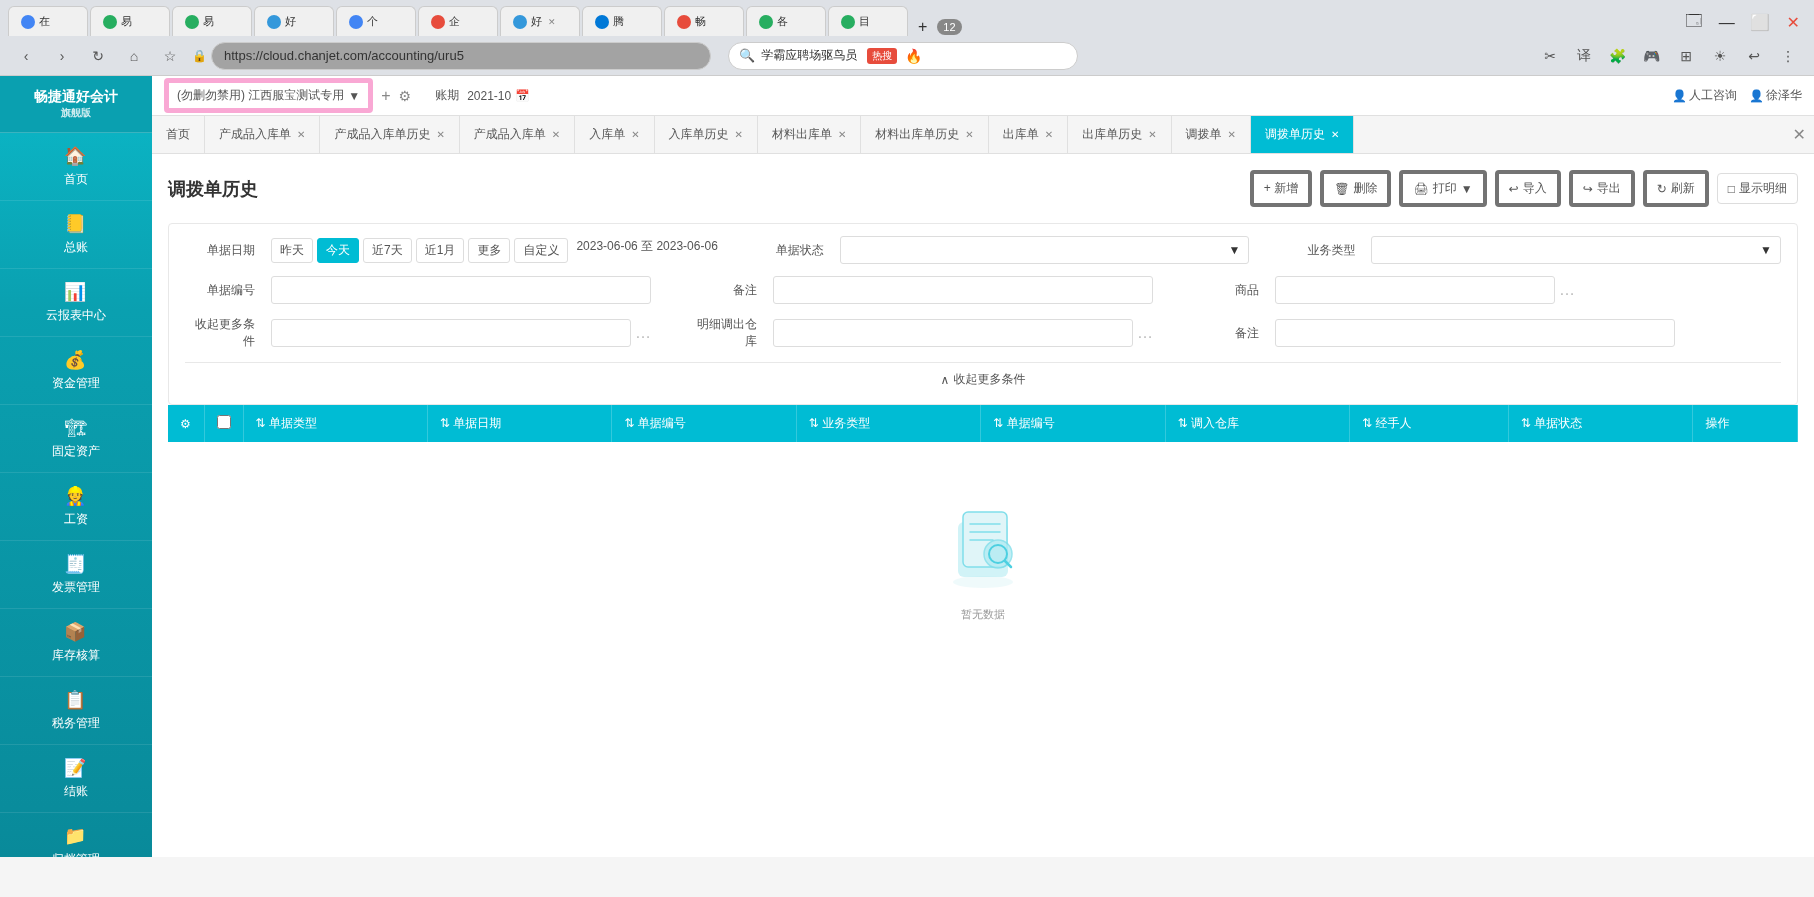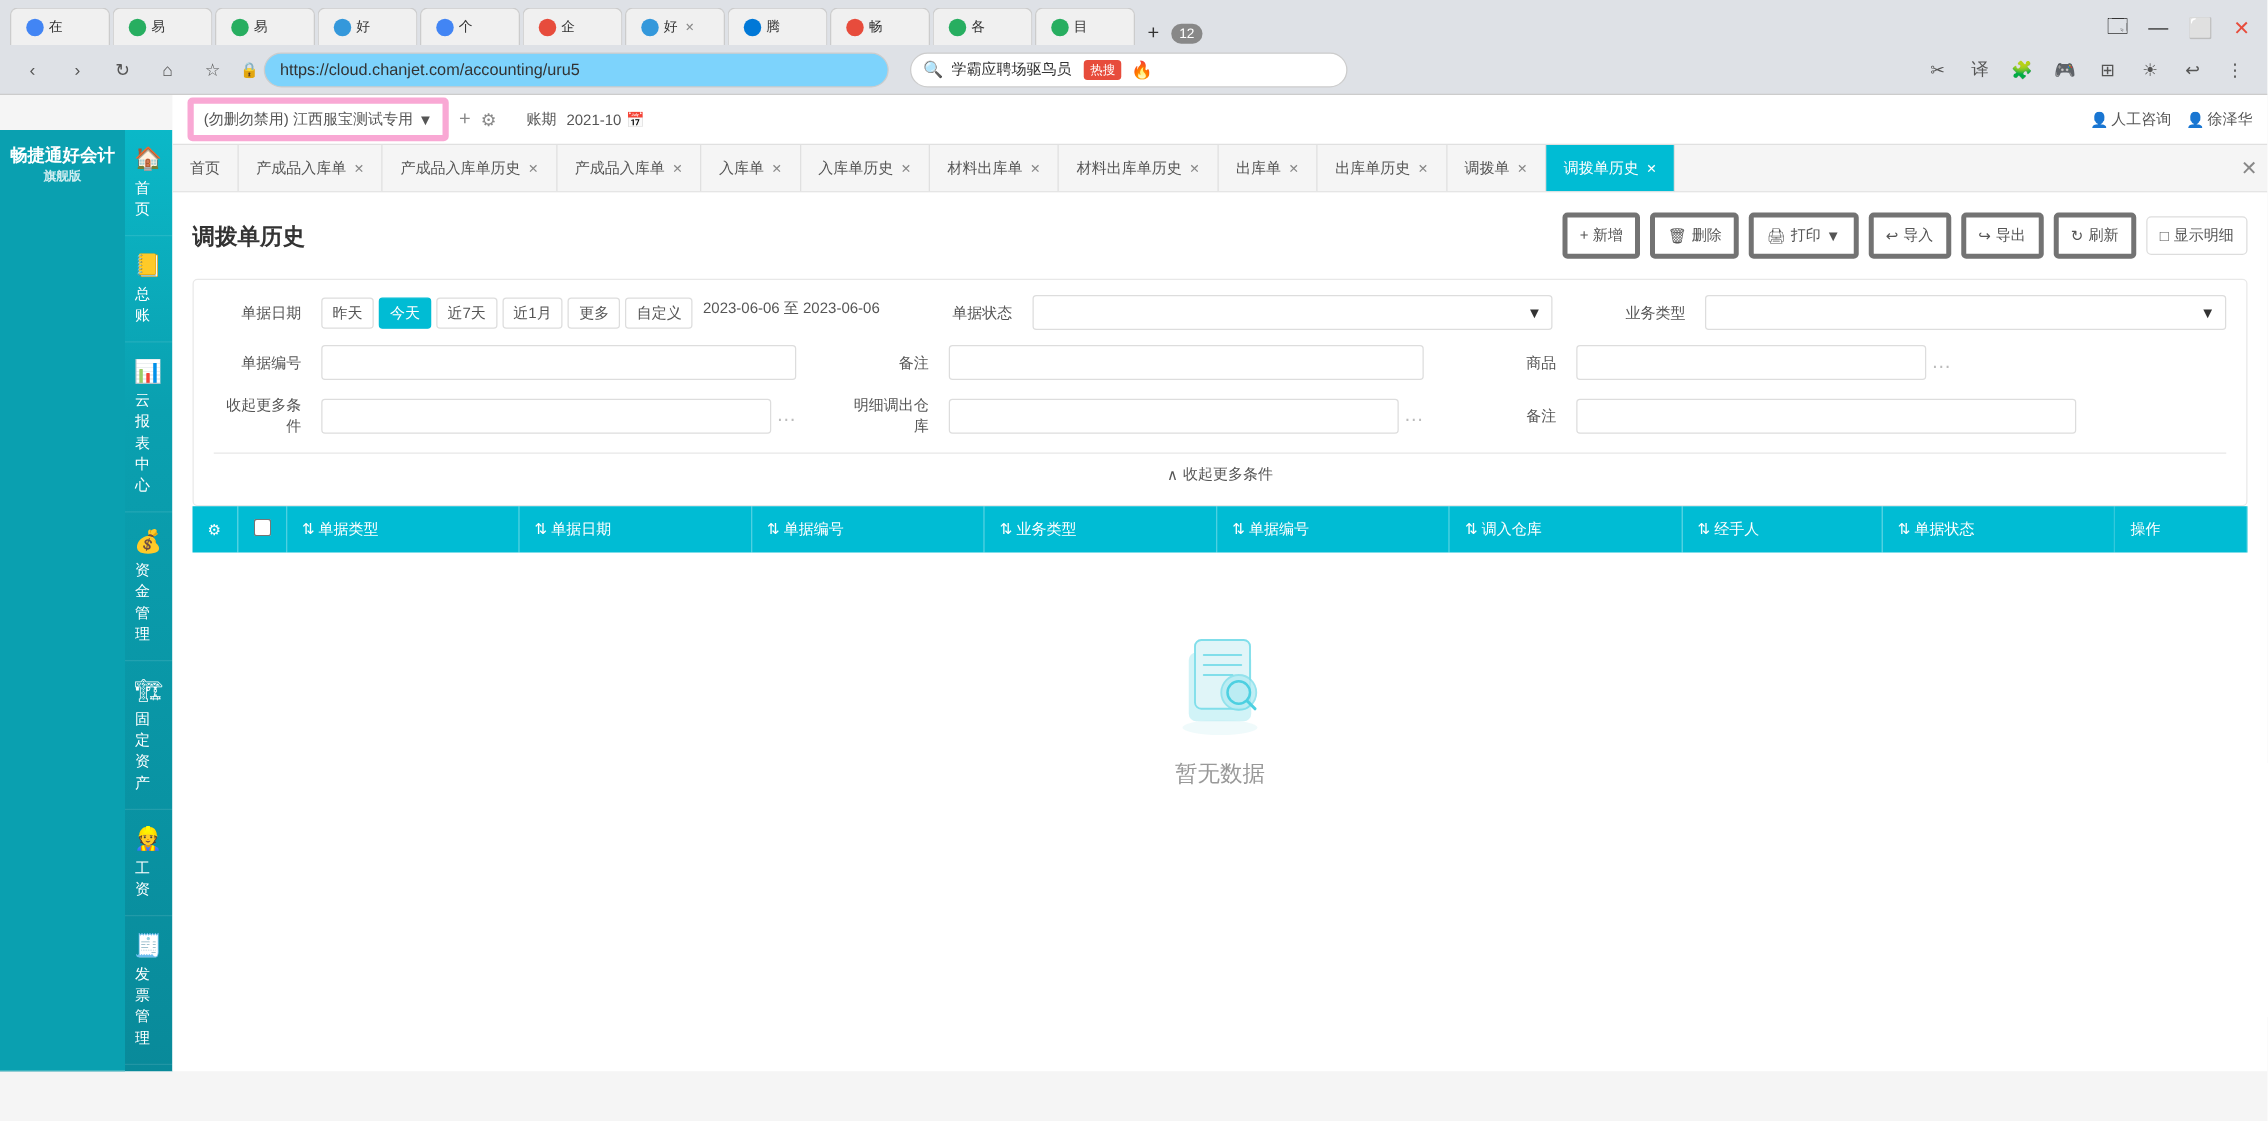--- a/index.html
+++ b/index.html
@@ -1,29 +1,29 @@
 <!DOCTYPE html>
 <html><head>
   <meta charset="utf-8">
   <style>
     * { box-sizing: border-box; margin: 0; padding: 0; font-family: 'Microsoft YaHei', Arial, sans-serif; }
     body { background: #f5f5f5; font-size: 13px; color: #333; overflow: hidden; height: 897px; }
     .browser-tabs { background: #dee1e6; height: 36px; display: flex; align-items: flex-end; padding: 0 8px; gap: 2px; overflow: hidden; }
     .browser-tab { background: #f0f0f0; border-radius: 6px 6px 0 0; padding: 6px 12px; font-size: 12px; display: flex; align-items: center; gap: 4px; min-width: 80px; max-width: 140px; white-space: nowrap; overflow: hidden; height: 30px; cursor: pointer; border: 1px solid #ccc; border-bottom: none; }
     .browser-address-bar { background: #dee1e6; height: 40px; display: flex; align-items: center; padding: 0 12px; gap: 8px; border-bottom: 1px solid #ccc; }
     .nav-btn { width: 28px; height: 28px; border-radius: 50%; border: none; background: transparent; cursor: pointer; display: flex; align-items: center; justify-content: center; color: #555; font-size: 14px; }
-    .address-input { flex: 1; height: 28px; border-radius: 14px; border: 1px solid #ccc; background: #7dd3fc; padding: 0 12px; font-size: 13px; color: #333; max-width: 500px; }
+    .address-input { flex: 1; height: 28px; border-radius: 14px; border: 1px solid #ccc; background: #a3a3a3; padding: 0 12px; font-size: 13px; color: #333; max-width: 500px; }
     .browser-icons { display: flex; align-items: center; gap: 6px; margin-left: auto; }
     .browser-icon-btn { width: 28px; height: 28px; border-radius: 4px; border: none; background: transparent; cursor: pointer; display: flex; align-items: center; justify-content: center; font-size: 14px; color: #555; }
 
     
     .app-layout { display: flex; height: calc(897px - 116px); }
 
     
-    .sidebar { width: 138px; background: linear-gradient(180deg, #0bb8c8 0%, #0aa0b0 30%, #098a9a 100%); color: #fff; display: flex; flex-direction: row; flex-shrink: 0; margin-top: 28px; }
+    .sidebar { width: 152px; background: linear-gradient(180deg, #0bb8c8 0%, #0aa0b0 30%, #098a9a 100%); color: #fff; display: flex; flex-direction: column; flex-shrink: 0; }
     .sidebar-logo { background: #0aa0b0; padding: 12px 8px; text-align: center; font-size: 12px; font-weight: bold; color: #fff; border-bottom: 1px solid rgba(255,255,255,0.2); }
     .sidebar-logo .logo-main { font-size: 14px; font-weight: bold; }
     .sidebar-logo .logo-sub { font-size: 10px; color: rgba(255,255,255,0.8); }
     .sidebar-menu { flex: 1; overflow-y: auto; }
     .sidebar-item { display: flex; flex-direction: column; align-items: center; padding: 12px 8px; cursor: pointer; color: #fff; font-size: 12px; gap: 4px; border-bottom: 1px solid rgba(255,255,255,0.1); }
     .sidebar-item .menu-icon { font-size: 18px; }
 
     
     .main-content { flex: 1; background: #fff; display: flex; flex-direction: column; overflow: hidden; }
 
@@ -67,21 +67,21 @@
     
     .data-table { width: 100%; border-collapse: collapse; }
     .data-table thead { background: #00bcd4; color: #fff; }
     .data-table th { padding: 10px 12px; font-size: 12px; font-weight: normal; text-align: left; border-right: 1px solid rgba(255,255,255,0.2); white-space: nowrap; cursor: pointer; }
     .th-settings { width: 36px; text-align: center; }
     .th-checkbox { width: 36px; text-align: center; }
     .checkbox-input { width: 14px; height: 14px; cursor: pointer; }
 
     
     .empty-state { display: flex; flex-direction: column; align-items: center; justify-content: center; padding: 60px; }
-    .empty-text { font-size: 18px; color: #999; }
+    .empty-text { font-size: 11px; color: #999; }
 
     
     ::-webkit-scrollbar { width: 6px; height: 6px; }
     ::-webkit-scrollbar-track { background: #f1f1f1; }
     ::-webkit-scrollbar-thumb { background: #ccc; border-radius: 3px; }
 
     .filter-right-actions { display: flex; flex-direction: column; gap: 4px; margin-left: 12px; flex-shrink: 0; }
 
     .filter-main { flex: 1; }
 

